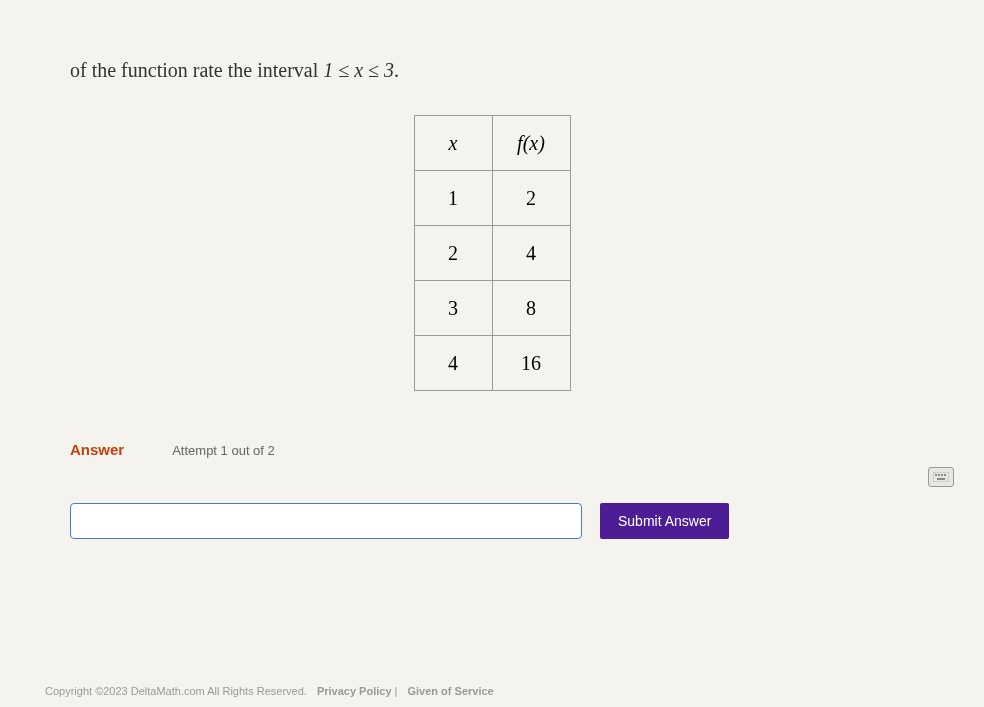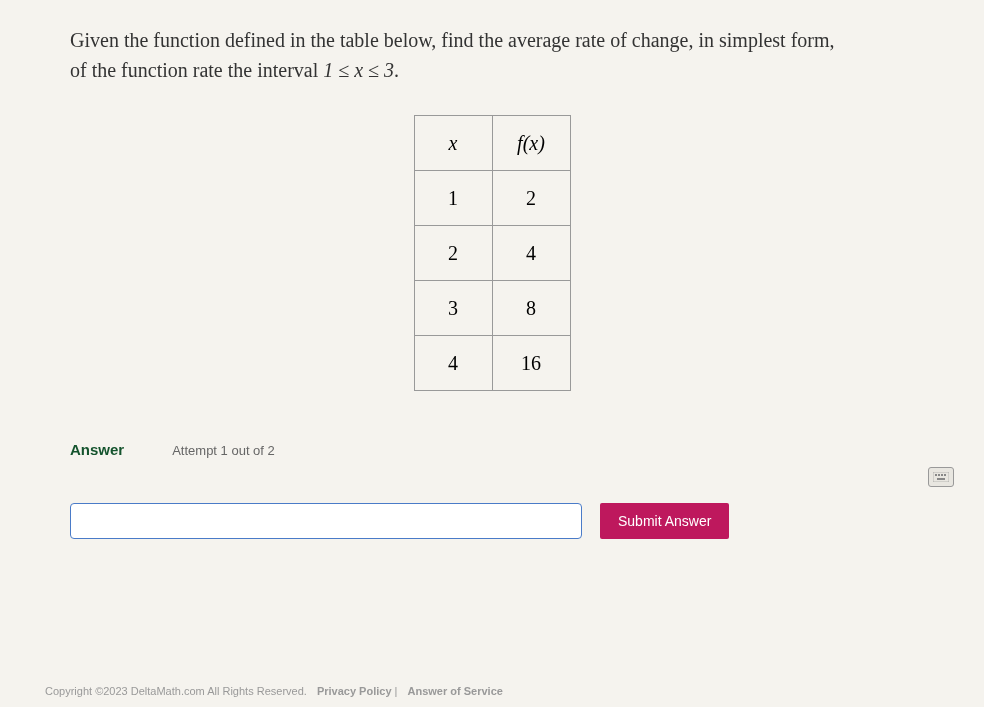--- a/index.html
+++ b/index.html
@@ -48,21 +48,21 @@
     .answer-section {
       margin-top: 30px;
       display: flex;
       align-items: baseline;
       gap: 15px;
     }
     .answer-label {
       font-family: Arial, Helvetica, sans-serif;
       font-weight: bold;
       font-size: 15px;
-      color: #14532d;
+      color: #c2410c;
     }
     .attempt-text {
       font-family: Arial, Helvetica, sans-serif;
       font-size: 13px;
       color: #666;
       margin-left: 33px;
     }
     .input-row {
       display: flex;
       align-items: center;
@@ -74,21 +74,21 @@
       height: 36px;
       border: 1.5px solid #4a7bc8;
       border-radius: 4px;
       padding: 0 10px;
       font-size: 16px;
       font-family: 'Times New Roman', serif;
       background: #fff;
       outline: none;
     }
     .submit-btn {
-      background: #be185d;
+      background: #4c1d95;
       color: #fff;
       border: none;
       padding: 10px 18px;
       font-size: 14px;
       font-family: Arial, Helvetica, sans-serif;
       border-radius: 2px;
       cursor: pointer;
     }
     .keyboard-icon {
       position: absolute;
@@ -119,21 +119,21 @@
       text-decoration: none;
       margin-left: 7px;
       font-weight: bold;
     }
   </style>
 </head>
 <body>
 
 <div class="content-area">
   <div class="question-text">
-    <span>Given the function defined in the table below, find the average rate of change, in simplest form,</span><br>
+    <br>
     <span>of the function rate the interval </span><span class="math-var">1 ≤ <i>x</i> ≤ 3</span><span>.</span>
   </div>
 
   <table class="data-table">
     <tbody>
         <tr>
       <th><span>x</span></th>
       <th><i>f</i>(<i>x</i>)</th>
     </tr>
     <tr>
@@ -172,14 +172,14 @@
     <rect x="2" y="2" width="2" height="2" fill="#888"></rect>
     <rect x="5" y="2" width="2" height="2" fill="#888"></rect>
     <rect x="8" y="2" width="2" height="2" fill="#888"></rect>
     <rect x="11" y="2" width="2" height="2" fill="#888"></rect>
     <rect x="4" y="6" width="8" height="2" fill="#888"></rect>
   </svg>
 </div>
 
 <div class="footer">
   <span>Copyright ©2023 DeltaMath.com All Rights Reserved.</span>
-  <a href="#">Privacy Policy</a><span> | </span><a href="#">Answer of Service</a>
+  <a href="#">Privacy Policy</a><span> | </span><a href="#">Given of Service</a>
 </div>
 
 </body></html>

